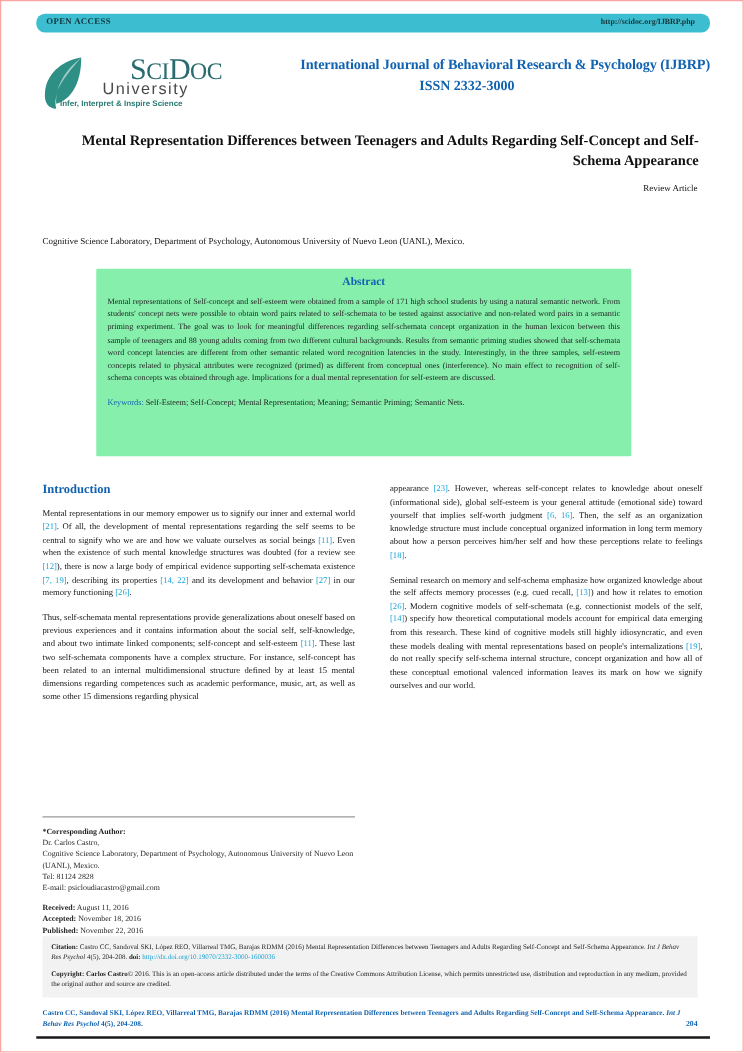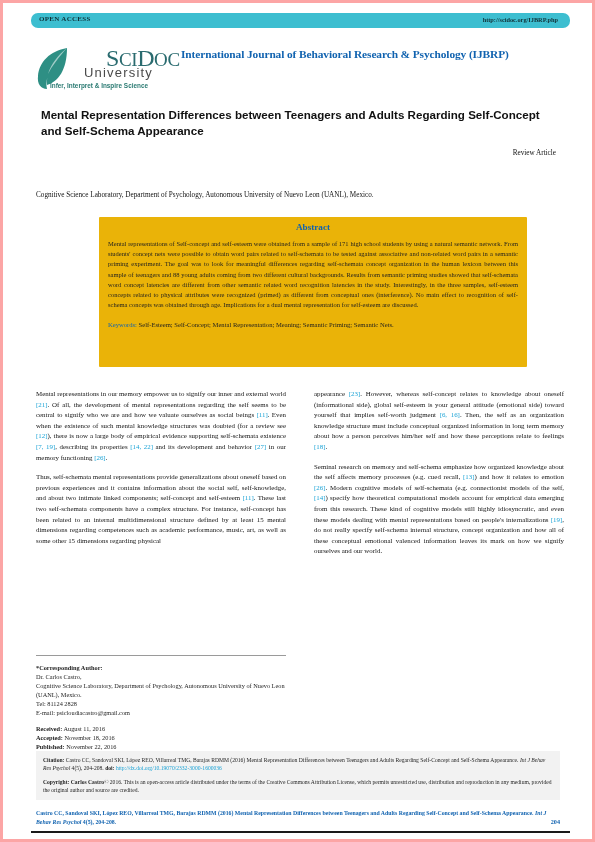--- a/index.html
+++ b/index.html
@@ -14,21 +14,21 @@
     color: #1a1a1a;
     position: relative;
     overflow: hidden;
   }
   .page {
     position: absolute;
     left: 0; top: 0;
     width: 595px;
     height: 842px;
     box-sizing: border-box;
-    border: 3px solid #fca5a5;
+    border: 1px solid #fca5a5;
     background: #fff;
   }
   
   .accessbar {
     position: absolute;
     left: 28px; top: 10px;
     width: 539px; height: 15px;
     background: #3dbed0;
     border-radius: 7px;
   }
@@ -89,21 +89,21 @@
   }
   .logo-leaf {
     position: absolute;
     left: 0px; top: 3px;
     width: 34px; height: 44px;
   }
   .journal-title {
     position: absolute;
     left: 150px; top: 5px;
     width: 389px;
-    text-align: left;
+    text-align: right;
     font-family: "Liberation Serif", serif;
     font-weight: bold;
     font-size: 11.4px;
     color: #1163b0;
     letter-spacing: -0.1px;
   }
   .journal-issn {
     position: absolute;
     left: 150px; top: 22px;
     width: 389px;
@@ -111,22 +111,22 @@
     font-family: "Liberation Serif", serif;
     font-weight: bold;
     font-size: 11.2px;
     color: #1163b0;
   }
   
   .art-title {
     position: absolute;
     left: 38px; top: 104px;
     width: 520px;
-    text-align: left;
-    font-family: Liberation Sans, sans-serif;
+    text-align: right;
+    font-family: Liberation Serif, serif;
     font-weight: bold;
     font-size: 11.6px;
     line-height: 16px;
     color: #111;
   }
   .art-type {
     position: absolute;
     right: 36px; top: 146px;
     font-family: "Liberation Serif", serif;
     font-weight: normal;
@@ -146,24 +146,24 @@
     position: absolute;
     left: 33px; top: 188px;
     width: 520px;
     font-family: "Liberation Serif", serif;
     font-size: 7.2px;
     color: #111;
   }
   
   .abs-box {
     position: absolute;
-    left: 96px; top: 214px;
+    left: 76px; top: 214px;
     width: 428px;
     min-height: 150px;
-    background: #eab308;
+    background: #86efac;
     border-radius: 1px;
   }
   .abs-head {
     text-align: center;
     font-family: "Liberation Serif", serif;
     font-weight: bold;
     font-size: 9.2px;
     color: #1163b0;
     padding-top: 5px;
   }
@@ -283,36 +283,38 @@
         <path d="M31 2 C14 5 3 16 2 30 C1 38 5 43 11 43 C9 35 12 26 20 19 C13 25 10 32 11 39 C22 36 31 24 31 2 Z" fill="#2e8f84"></path>
         <path d="M31 2 C22 9 15 18 12 28 C16 20 23 11 31 2 Z" fill="#ffffff" opacity="0.55"></path>
       </svg>
       <div class="logo-name">
         <span class="cap">S</span><span>CI</span><span class="cap">D</span><span>OC</span>
       </div>
       <div class="logo-pub">University</div>
       <div class="logo-tag">Infer, Interpret &amp; Inspire Science</div>
     </div>
     <div class="journal-title">International Journal of Behavioral Research &amp; Psychology (IJBRP)</div>
+    <div class="journal-issn">ISSN 2332-3000</div>
   </div>
 
   <div class="art-title">Mental Representation Differences between Teenagers and Adults Regarding Self-Concept and Self-Schema Appearance</div>
   <div class="art-type">Review Article</div>
   <div class="affil">Cognitive Science Laboratory, Department of Psychology, Autonomous University of Nuevo Leon (UANL), Mexico.</div>
 
   <div class="abs-box">
     <div class="abs-head">Abstract</div>
     <div class="abs-body">Mental representations of Self-concept and self-esteem were obtained from a sample of 171 high school students by using a natural semantic network. From students' concept nets were possible to obtain word pairs related to self-schemata to be tested against associative and non-related word pairs in a semantic priming experiment. The goal was to look for meaningful differences regarding self-schemata concept organization in the human lexicon between this sample of teenagers and 88 young adults coming from two different cultural backgrounds. Results from semantic priming studies showed that self-schemata word concept latencies are different from other semantic related word recognition latencies in the study. Interestingly, in the three samples, self-esteem concepts related to physical attributes were recognized (primed) as different from conceptual ones (interference). No main effect to recognition of self-schema concepts was obtained through age. Implications for a dual mental representation for self-esteem are discussed.</div>
     <div class="abs-keywords">
       <span class="kw-label">Keywords:</span>
       <span>Self-Esteem; Self-Concept; Mental Representation; Meaning; Semantic Priming; Semantic Nets.</span>
     </div>
   </div>
 
   <div class="col col-left">
+    <div class="sec-head">Introduction</div>
     <p>Mental representations in our memory empower us to signify our inner and external world <span class="ref">[21]</span>. Of all, the development of mental representations regarding the self seems to be central to signify who we are and how we valuate ourselves as social beings <span class="ref">[11]</span>. Even when the existence of such mental knowledge structures was doubted (for a review see <span class="ref">[12]</span>), there is now a large body of empirical evidence supporting self-schemata existence <span class="ref">[7, 19]</span>, describing its properties <span class="ref">[14, 22]</span> and its development and behavior <span class="ref">[27]</span> in our memory functioning <span class="ref">[26]</span>.</p>
     <p>Thus, self-schemata mental representations provide generalizations about oneself based on previous experiences and it contains information about the social self, self-knowledge, and about two intimate linked components; self-concept and self-esteem <span class="ref">[11]</span>. These last two self-schemata components have a complex structure. For instance, self-concept has been related to an internal multidimensional structure defined by at least 15 mental dimensions regarding competences such as academic performance, music, art, as well as some other 15 dimensions regarding physical</p>
   </div>
 
   <div class="col col-right">
     <p>appearance <span class="ref">[23]</span>. However, whereas self-concept relates to knowledge about oneself (informational side), global self-esteem is your general attitude (emotional side) toward yourself that implies self-worth judgment <span class="ref">[6, 16]</span>. Then, the self as an organization knowledge structure must include conceptual organized information in long term memory about how a person perceives him/her self and how these perceptions relate to feelings <span class="ref">[18]</span>.</p>
     <p>Seminal research on memory and self-schema emphasize how organized knowledge about the self affects memory processes (e.g. cued recall, <span class="ref">[13]</span>) and how it relates to emotion <span class="ref">[26]</span>. Modern cognitive models of self-schemata (e.g. connectionist models of the self, <span class="ref">[14]</span>) specify how theoretical computational models account for empirical data emerging from this research. These kind of cognitive models still highly idiosyncratic, and even these models dealing with mental representations based on people's internalizations <span class="ref">[19]</span>, do not really specify self-schema internal structure, concept organization and how all of these conceptual emotional valenced information leaves its mark on how we signify ourselves and our world.</p>
   </div>
 
   <div class="corr">

